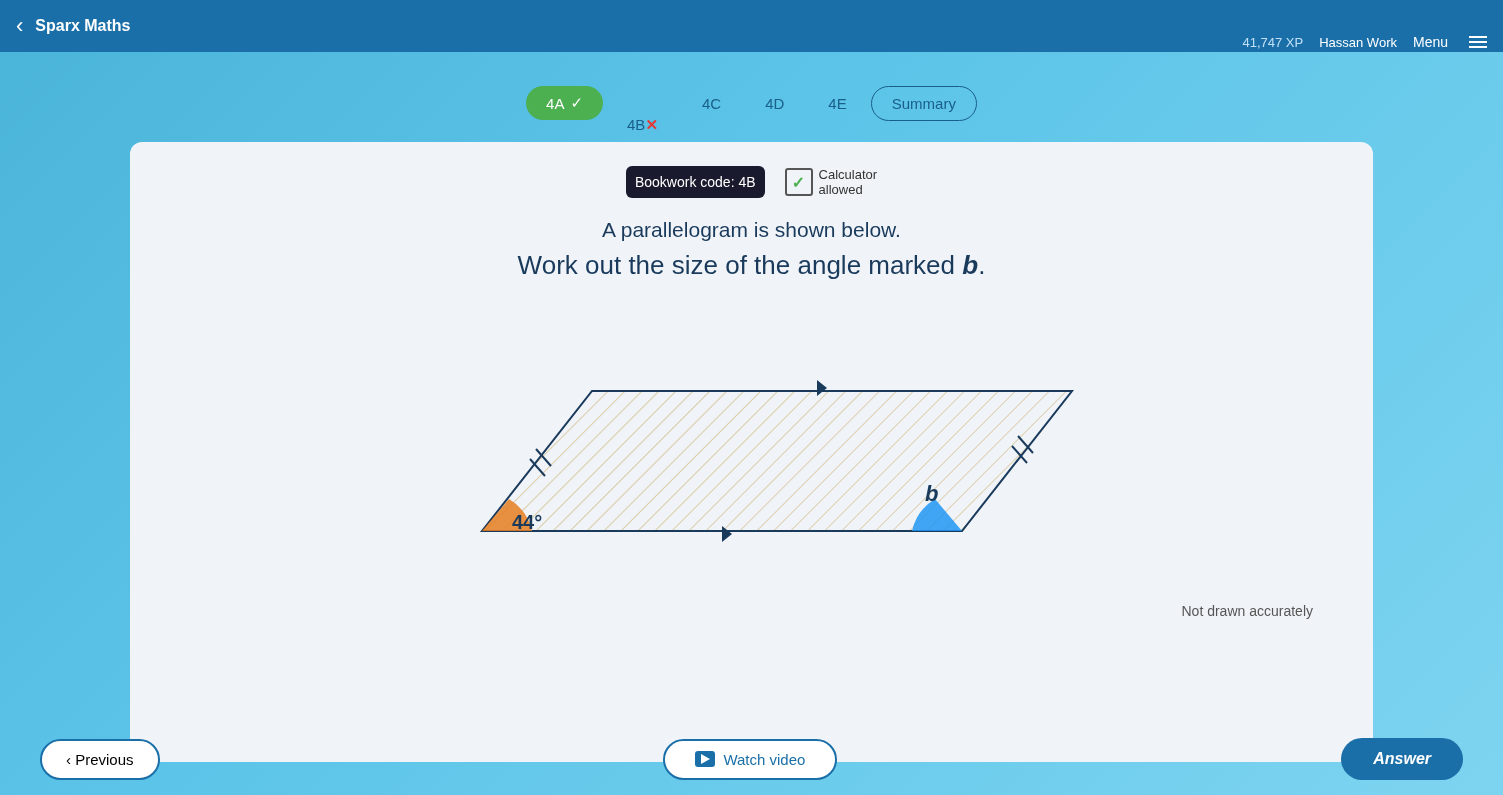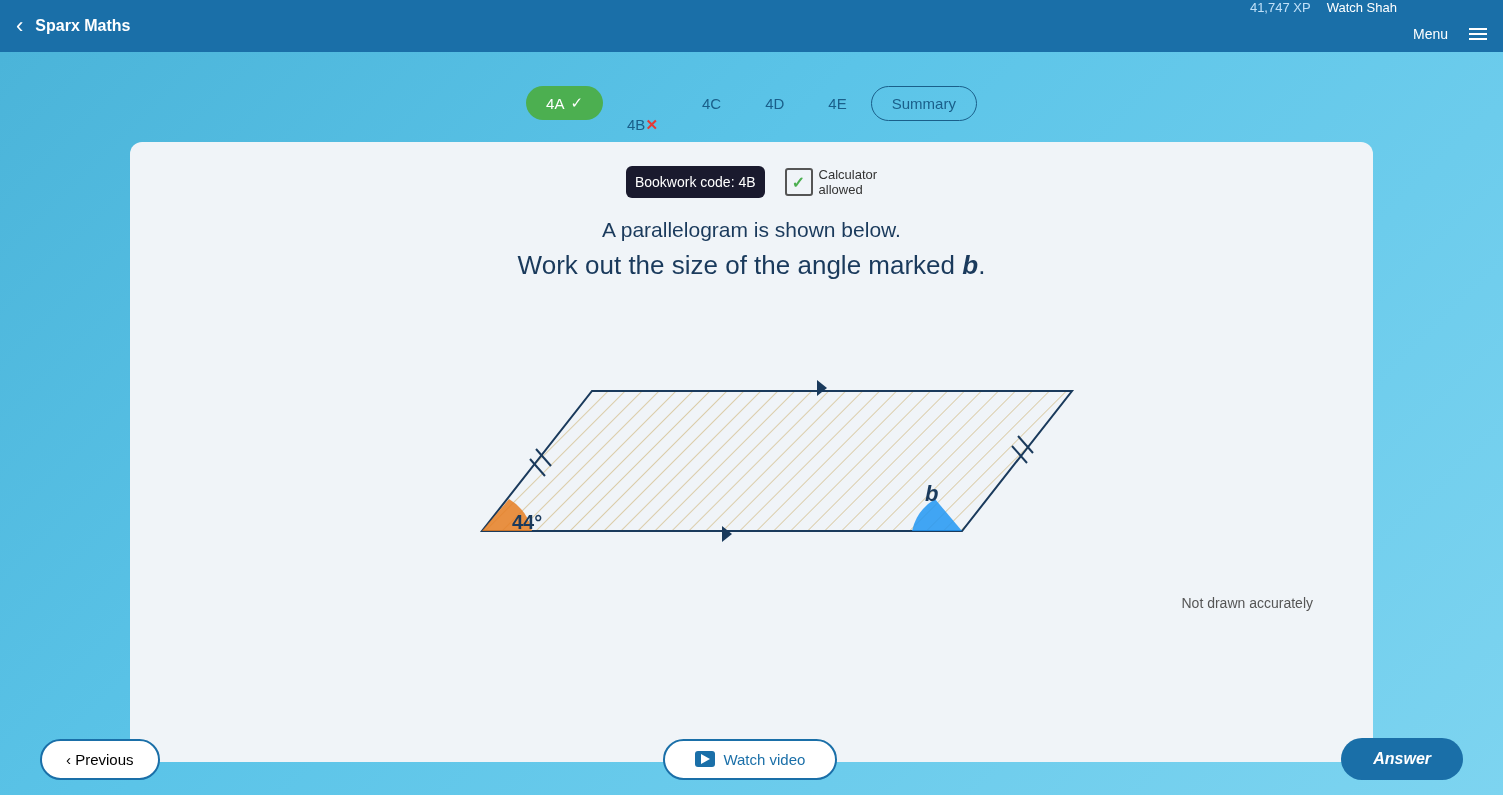--- a/index.html
+++ b/index.html
@@ -28,23 +28,24 @@
       margin-right: 12px;
     }
     .brand-title {
       color: white;
       font-size: 16px;
       font-weight: 700;
     }
     .top-right {
       position: absolute;
       right: 16px;
-      top: 0;
+      top: 8px;
       height: 68px;
       display: flex;
+      align-items: center;
       gap: 16px;
       color: white;
       font-size: 13px;
     }
     .menu-btn {
       display: flex;
       align-items: center;
       gap: 21px;
       color: white;
       cursor: pointer;
@@ -183,21 +184,21 @@
     }
     .diagram-svg-container {
       position: relative;
     }
 
     
     .not-drawn {
       text-align: right;
       color: #555;
       font-size: 14px;
-      margin-top: 0;
+      margin-top: 8px;
       padding-right: 20px;
     }
 
     
     .bottom-bar {
       position: absolute;
       bottom: 0;
       left: 0;
       right: 0;
       height: 72px;
@@ -263,21 +264,21 @@
     .user-label { color: white; font-size: 13px; }
   </style>
 </head>
 <body>
 
 <div class="top-bar">
   <span class="back-arrow">‹</span>
   <span class="brand-title">Sparx Maths</span>
   <div class="top-right">
     <span class="xp-label">41,747 XP</span>
-    <span class="user-label">Watch Shah</span>
+    <span class="user-label">Hassan Work</span>
     <div class="menu-btn">
       <span>Menu</span>
       <div class="hamburger">
         <span></span>
           <span></span>
           <span></span>
       </div>
     </div>
   </div>
 </div>

